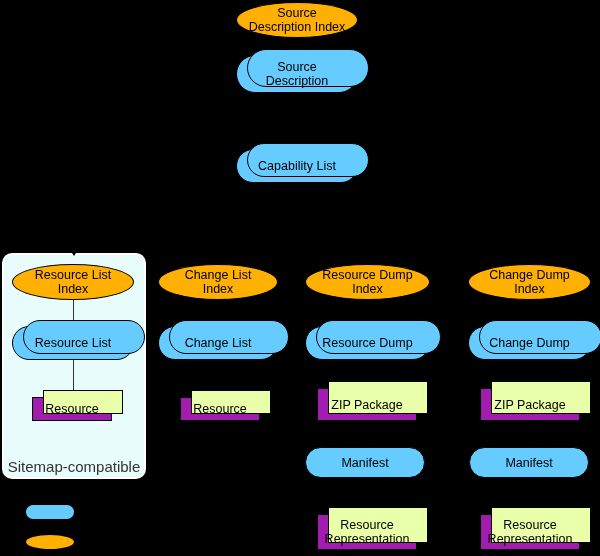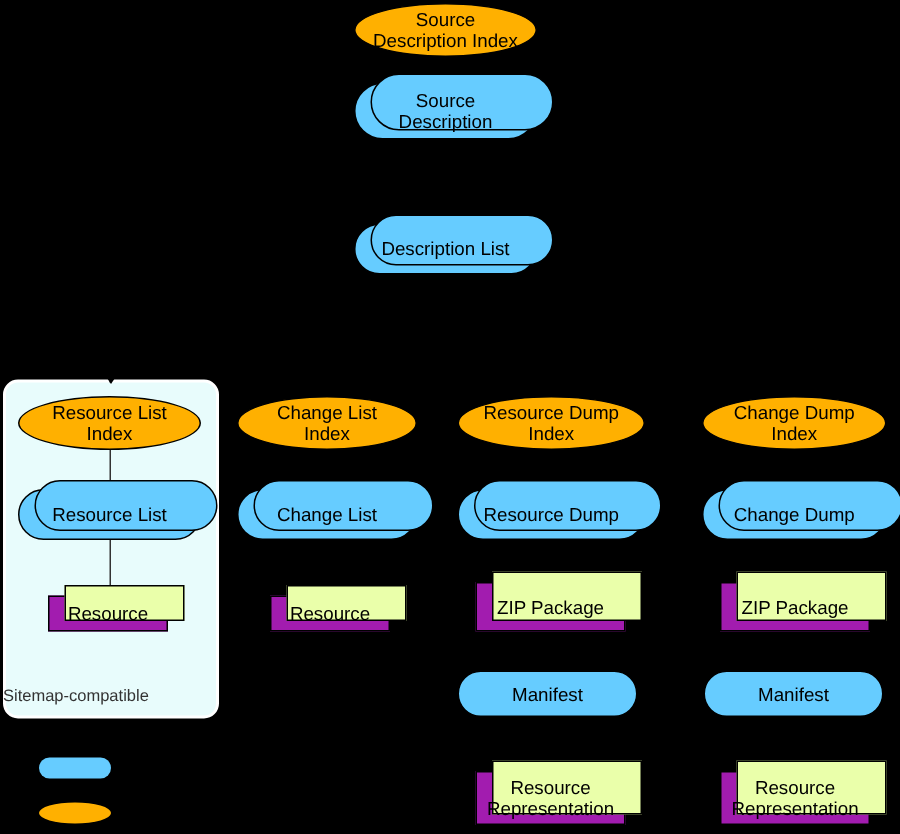--- a/index.html
+++ b/index.html
@@ -95,22 +95,22 @@
     border: 2px solid #FFFFFF;
     border-radius: 10px;
     z-index: 1;
     box-sizing: border-box;
   }
   #sitemap-caption {
     position: absolute;
     left: 2px;
     top: 458px;
     width: 144px;
-    text-align: left;
-    font-size: 11px;
+    text-align: center;
+    font-size: 15px;
     color: #333333;
     z-index: 3;
   }
 
   
   .arrow {
     position: absolute;
     width: 0;
     border-left: 1px solid #000000;
     z-index: 2;
@@ -156,21 +156,21 @@
 
   <div class="arrow" style="left:297px; top:38px; height:16px;"></div>
 
   <div class="node roundrect stack-round" style="left:236px; top:55px; width:122px; height:38px;">
     <span class="label">Source<br>Description</span>
   </div>
 
   <div class="arrow" style="left:297px; top:93px; height:55px;"></div>
 
   <div class="node roundrect stack-round" style="left:236px; top:149px; width:122px; height:34px;">
-    <span class="label">Description List</span>
+    <span class="label">Capability List</span>
   </div>
 
   <div class="arrow" style="left:73px; top:233px; height:22px;"></div>
   <div class="arrow" style="left:217px; top:233px; height:22px;"></div>
   <div class="arrow" style="left:366px; top:233px; height:22px;"></div>
   <div class="arrow" style="left:529px; top:233px; height:22px;"></div>
 
   <div id="sitemap-box"></div>
   <div id="sitemap-caption">Sitemap-compatible</div>
 

